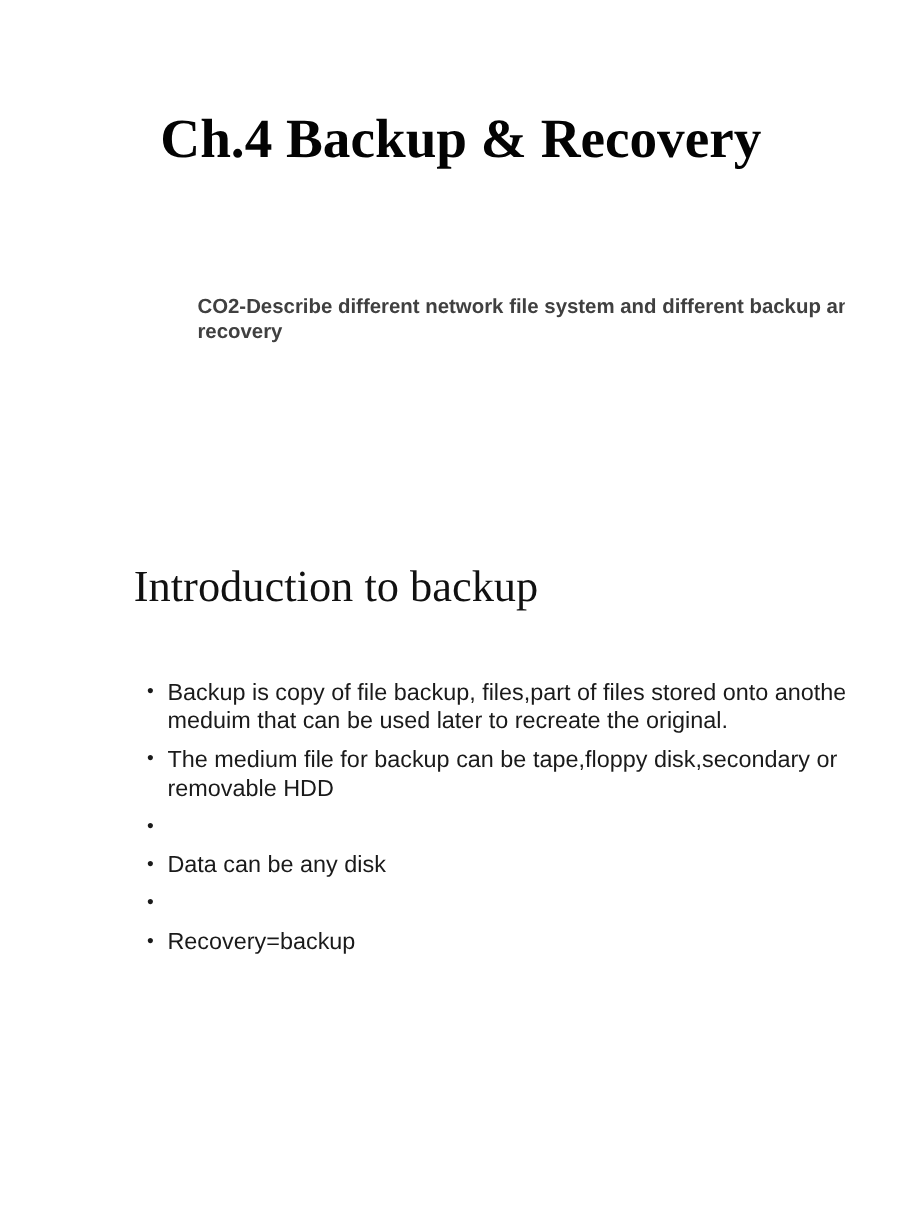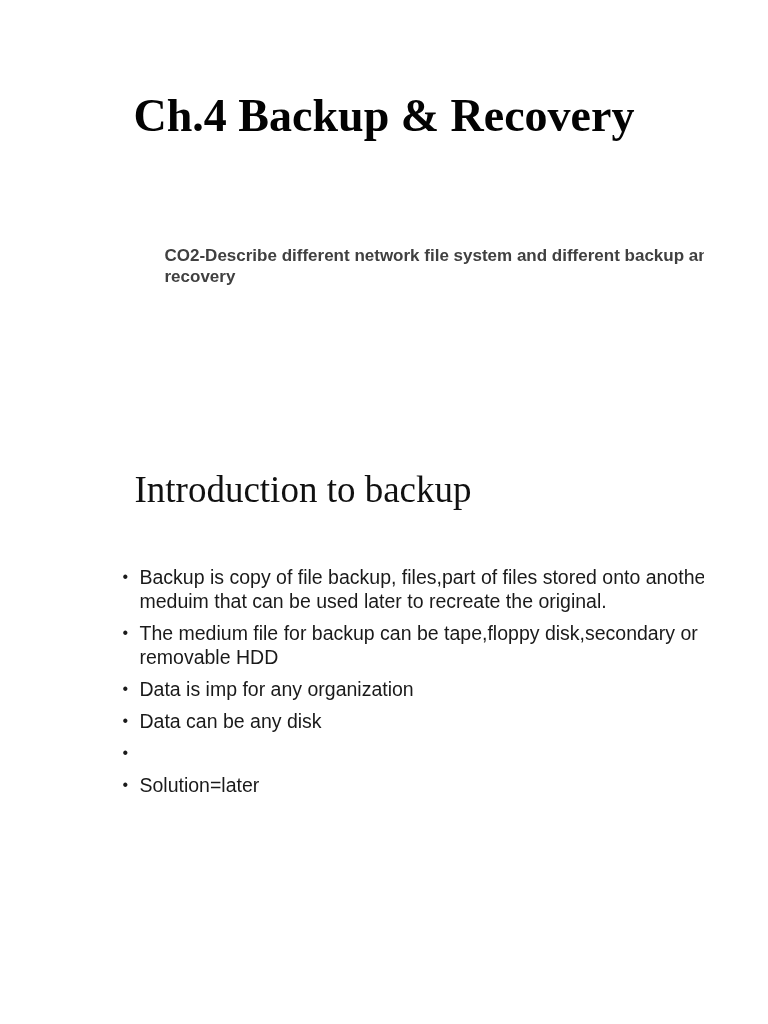--- a/index.html
+++ b/index.html
@@ -36,21 +36,21 @@
     font-weight: bold;
     font-size: 17px;
     line-height: 21px;
     color: #404040;
   }
 
   
   .slide2-heading {
     position: absolute;
     top: 452px;
-    left: 70px;
+    left: 47px;
     font-family: "Liberation Serif", serif;
     font-weight: normal;
     font-size: 37px;
     line-height: 44px;
     color: #111111;
     text-align: center;
   }
   .bullet-list {
     position: absolute;
     top: 549px;
@@ -116,32 +116,31 @@
     <li class="bullet-item">
       <span class="bullet-marker">•</span>
       <span class="bullet-text">Backup is copy of file backup, files,part of files stored onto another meduim that can be used later to recreate the original.</span>
     </li>
     <li class="bullet-item">
       <span class="bullet-marker">•</span>
       <span class="bullet-text">The medium file for backup can be tape,floppy disk,secondary or removable HDD</span>
     </li>
     <li class="bullet-item">
       <span class="bullet-marker">•</span>
-      <span class="bullet-text">Data is imp for any organization</span>
     </li>
     <li class="bullet-item">
       <span class="bullet-marker">•</span>
       <span class="bullet-text">Data can be any disk</span>
     </li>
     <li class="bullet-item">
       <span class="bullet-marker">•</span>
     </li>
     <li class="bullet-item">
       <span class="bullet-marker">•</span>
-      <span class="bullet-text">Solution=later</span>
+      <span class="bullet-text">Recovery=backup</span>
     </li>
   </ul>
 
   <div class="peek-bar peek-bar-1"></div>
   <div class="peek-bar peek-bar-2">
     <span class="peek-chip chip-a c1"></span>
     <span class="peek-chip chip-b c2"></span>
     <span class="peek-chip chip-a c3"></span>
     <span class="peek-chip chip-b c4"></span>
     <span class="peek-chip chip-a c5"></span>

